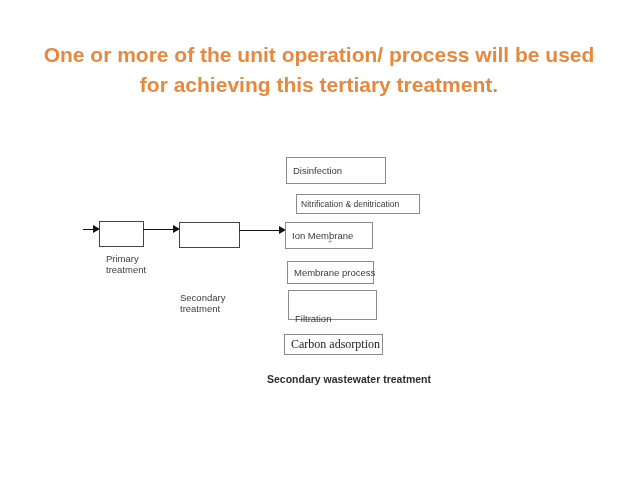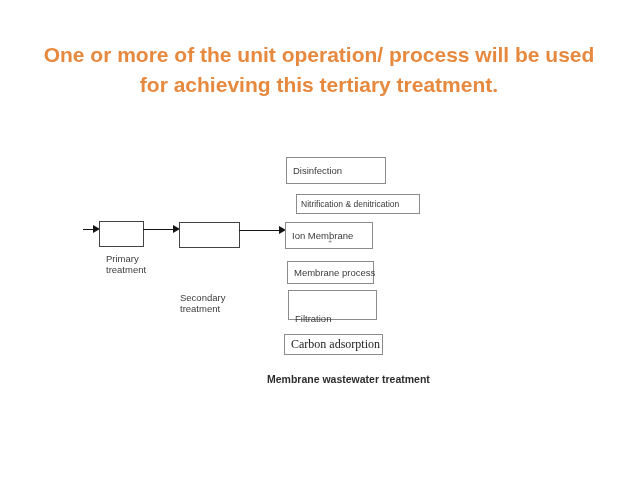--- a/index.html
+++ b/index.html
@@ -149,16 +149,16 @@
 treatment</div>
 
     <div class="opt-box opt1">Disinfection</div>
     <div class="opt-box opt2">Nitrification &amp; denitrication</div>
     <div class="opt-box opt3">Ion Membrane</div>
     <span class="ion-mark">+</span>
     <div class="opt-box opt4">Membrane process</div>
     <div class="opt-box opt5">Filtration</div>
     <div class="opt-box opt6">Carbon adsorption</div>
 
-    <div class="fig-caption">Membrane wastewater treatment</div>
+    <div class="fig-caption">Secondary wastewater treatment</div>
 
   </div>
 </div>
 
 </body></html>

